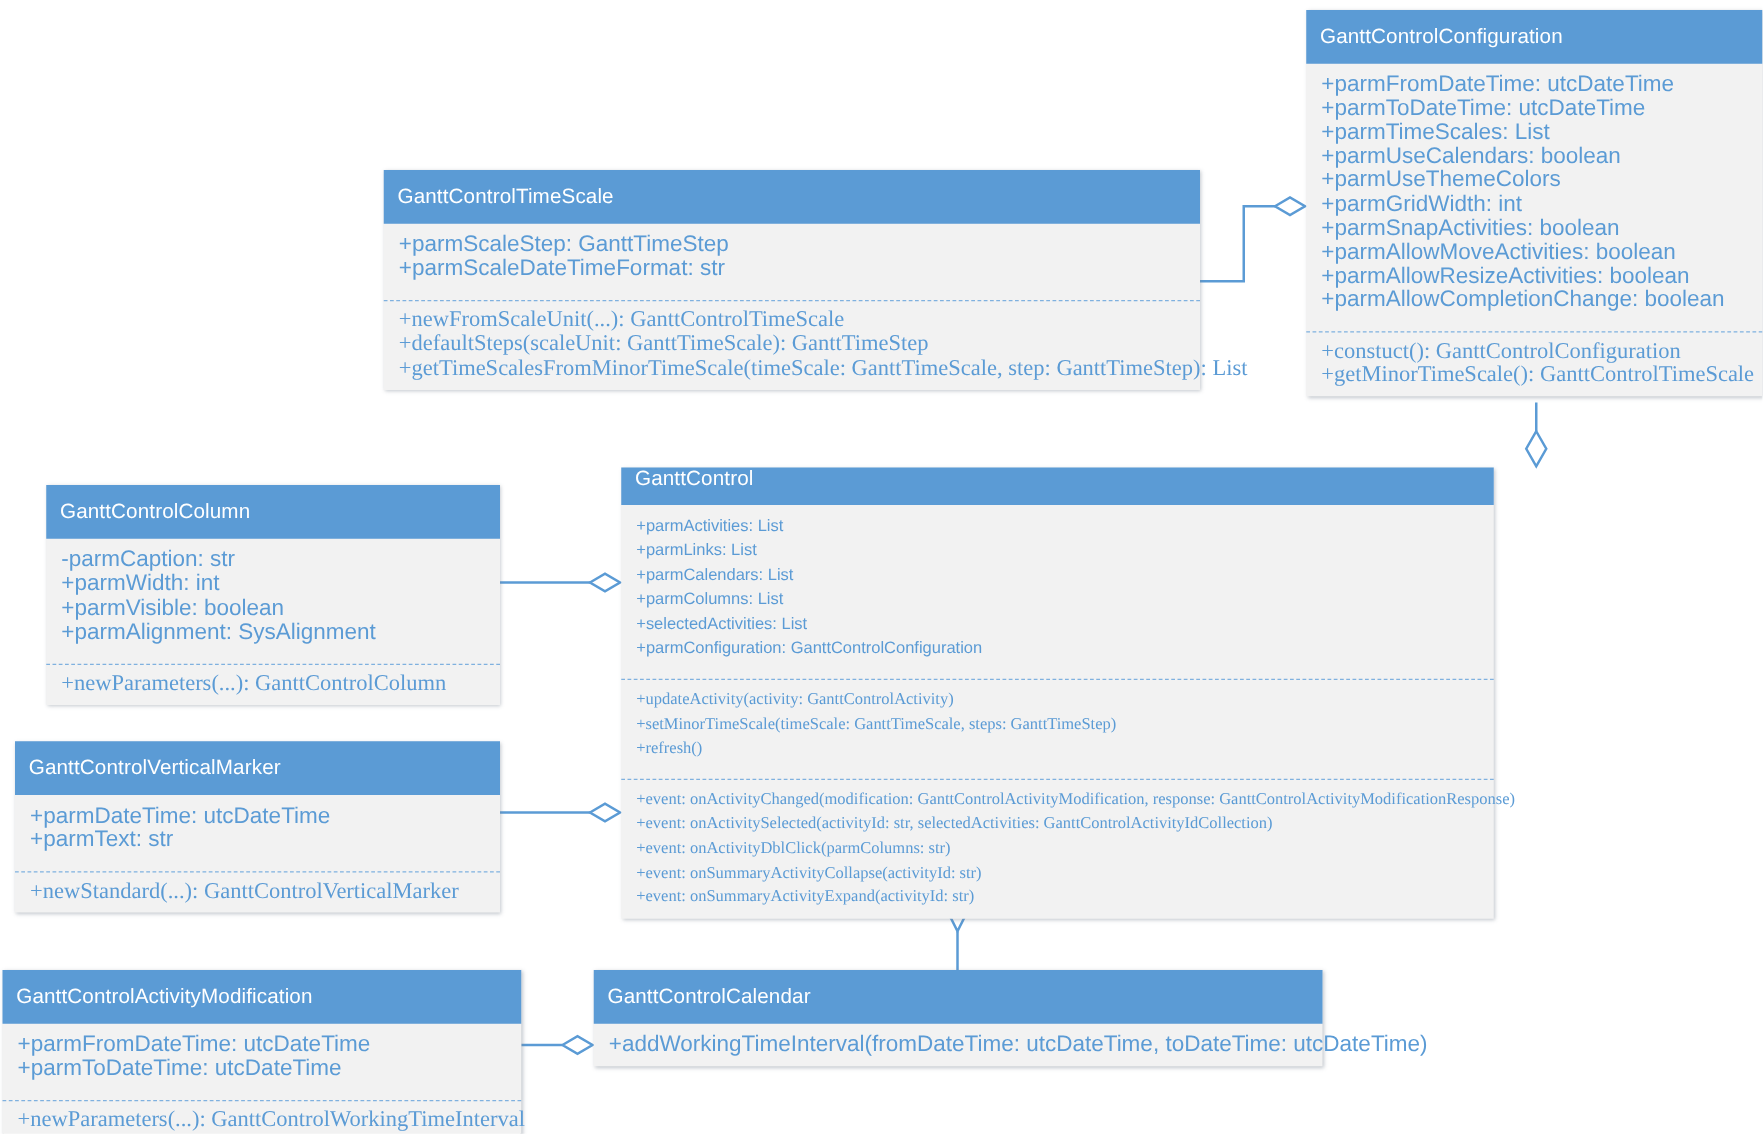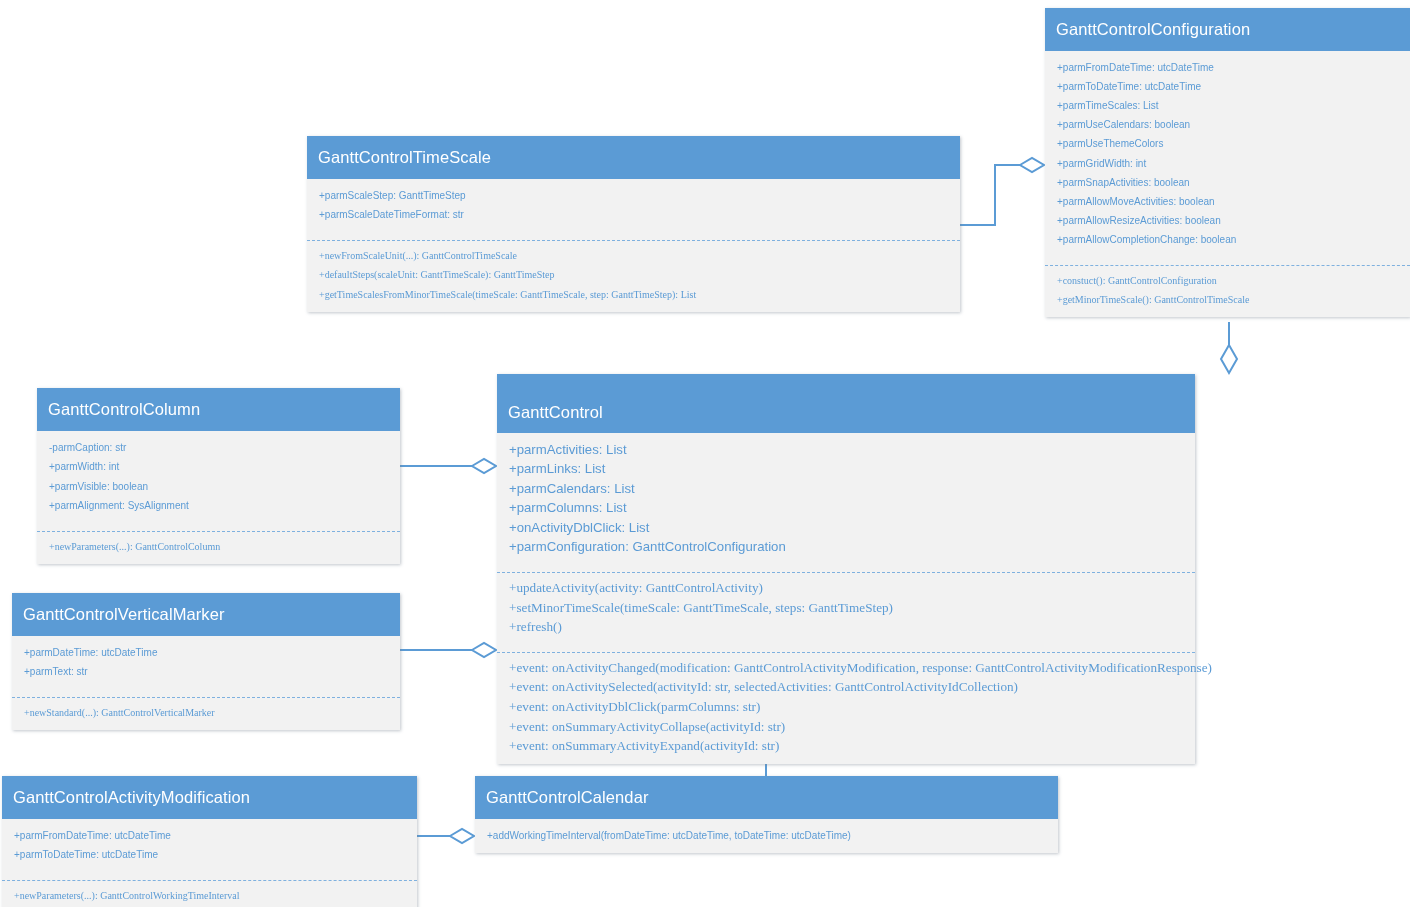--- a/index.html
+++ b/index.html
@@ -51,36 +51,36 @@
     padding: 2px 0 3px 0;
   }
   .uml-section + .uml-section {
     border-top: 1px dashed #7FB1DF;
     margin-top: 12px;
     padding-top: 5px;
     font-family: Liberation Serif, serif;
   }
   .uml-member {
     color: #5B9BD5;
-    font-size: 10px;
+    font-size: 18px;
     line-height: 19.5px;
     white-space: nowrap;
     padding-left: 12px;
     overflow: visible;
   }
   
   #class-configuration { left: 1045px; top: 8px;   width: 365px; }
   #class-timescale     { left: 307px;  top: 136px; width: 653px; }
   #class-column        { left: 37px;   top: 388px; width: 363px; }
   #class-ganttcontrol  { left: 497px;  top: 374px; width: 698px; }
   #class-verticalmarker{ left: 12px;   top: 593px; width: 388px; }
   #class-workingtime   { left: 2px;    top: 776px; width: 415px; }
   #class-calendar      { left: 475px;  top: 776px; width: 583px; }
 
-  #class-ganttcontrol .uml-header { padding: 30px 12px 12px 11px; }
+  #class-ganttcontrol .uml-header { padding: 1px 12px 12px 11px; }
   #class-ganttcontrol .uml-member { font-size: 13.2px; line-height: 19.6px; }
   #class-configuration .uml-member { line-height: 19.2px; }
 </style>
 </head>
 <body>
 
 <div id="canvas">
 
   <svg id="connectors" viewBox="0 0 1410 907" xmlns="http://www.w3.org/2000/svg">
 
@@ -168,21 +168,21 @@
   </div>
 
   <div class="uml-class" id="class-ganttcontrol">
     <div class="uml-header">GanttControl</div>
     <div class="uml-body">
       <div class="uml-section">
         <div class="uml-member">+parmActivities: List</div>
         <div class="uml-member">+parmLinks: List</div>
         <div class="uml-member">+parmCalendars: List</div>
         <div class="uml-member">+parmColumns: List</div>
-        <div class="uml-member">+onActivityDblClick: List</div>
+        <div class="uml-member">+selectedActivities: List</div>
         <div class="uml-member">+parmConfiguration: GanttControlConfiguration</div>
       </div>
       <div class="uml-section">
         <div class="uml-member">+updateActivity(activity: GanttControlActivity)</div>
         <div class="uml-member">+setMinorTimeScale(timeScale: GanttTimeScale, steps: GanttTimeStep)</div>
         <div class="uml-member">+refresh()</div>
       </div>
       <div class="uml-section">
         <div class="uml-member">+event: onActivityChanged(modification: GanttControlActivityModification, response: GanttControlActivityModificationResponse)</div>
         <div class="uml-member">+event: onActivitySelected(activityId: str, selectedActivities: GanttControlActivityIdCollection)</div>

